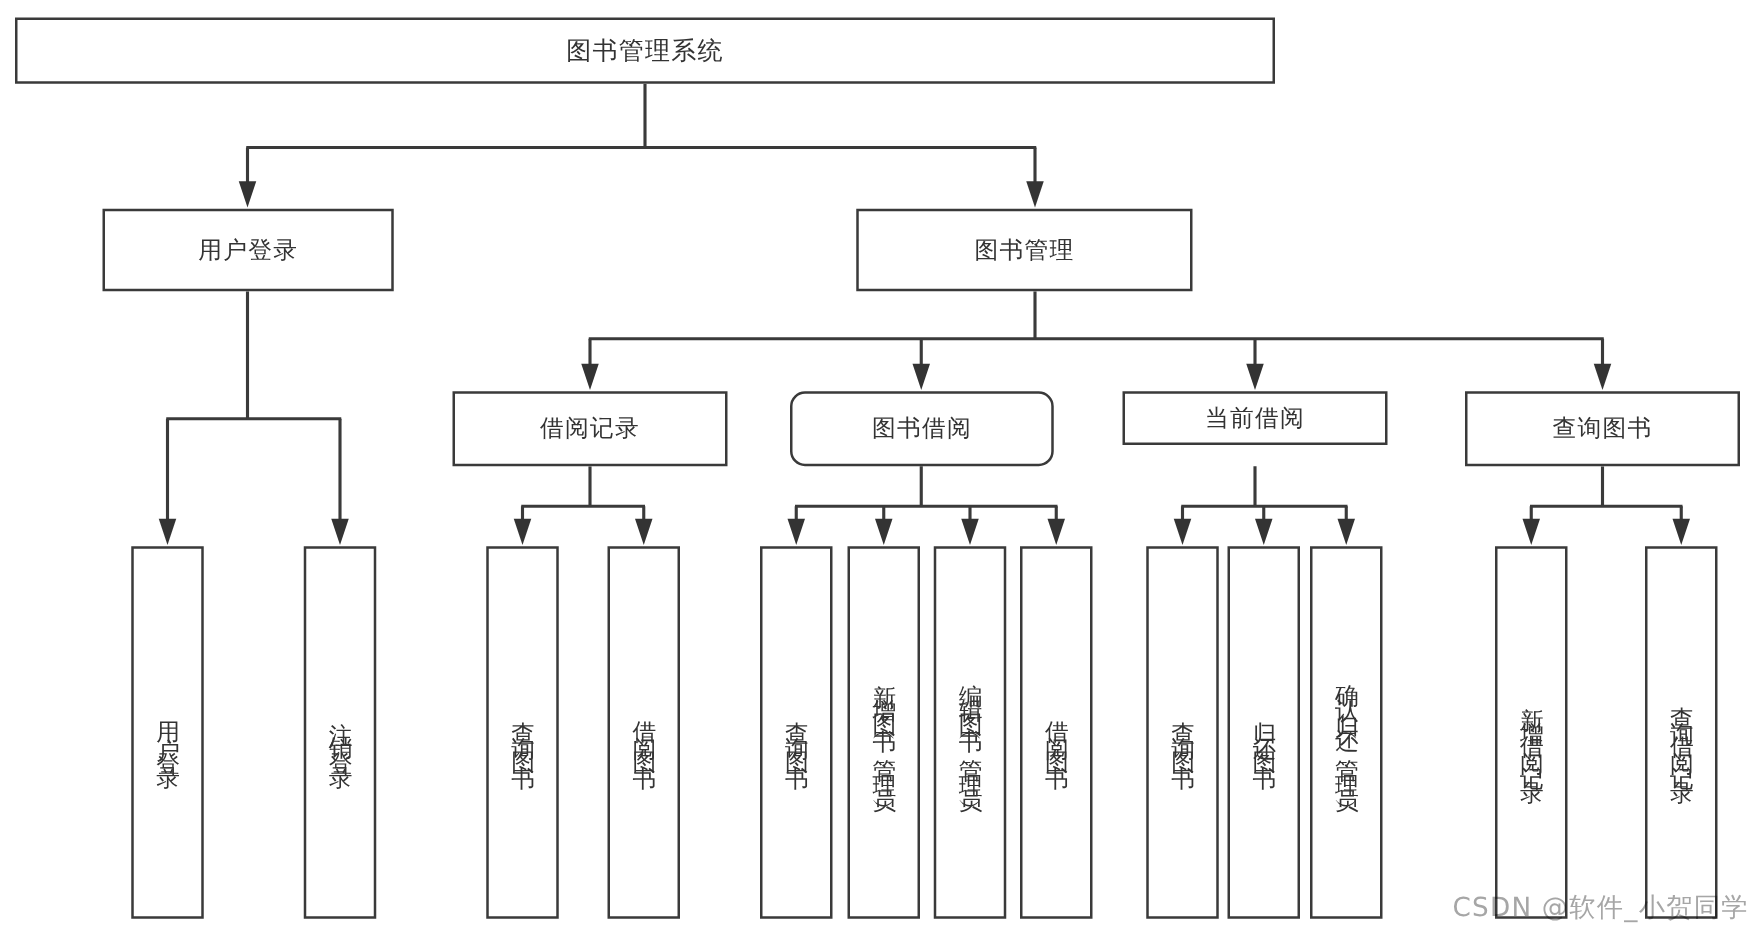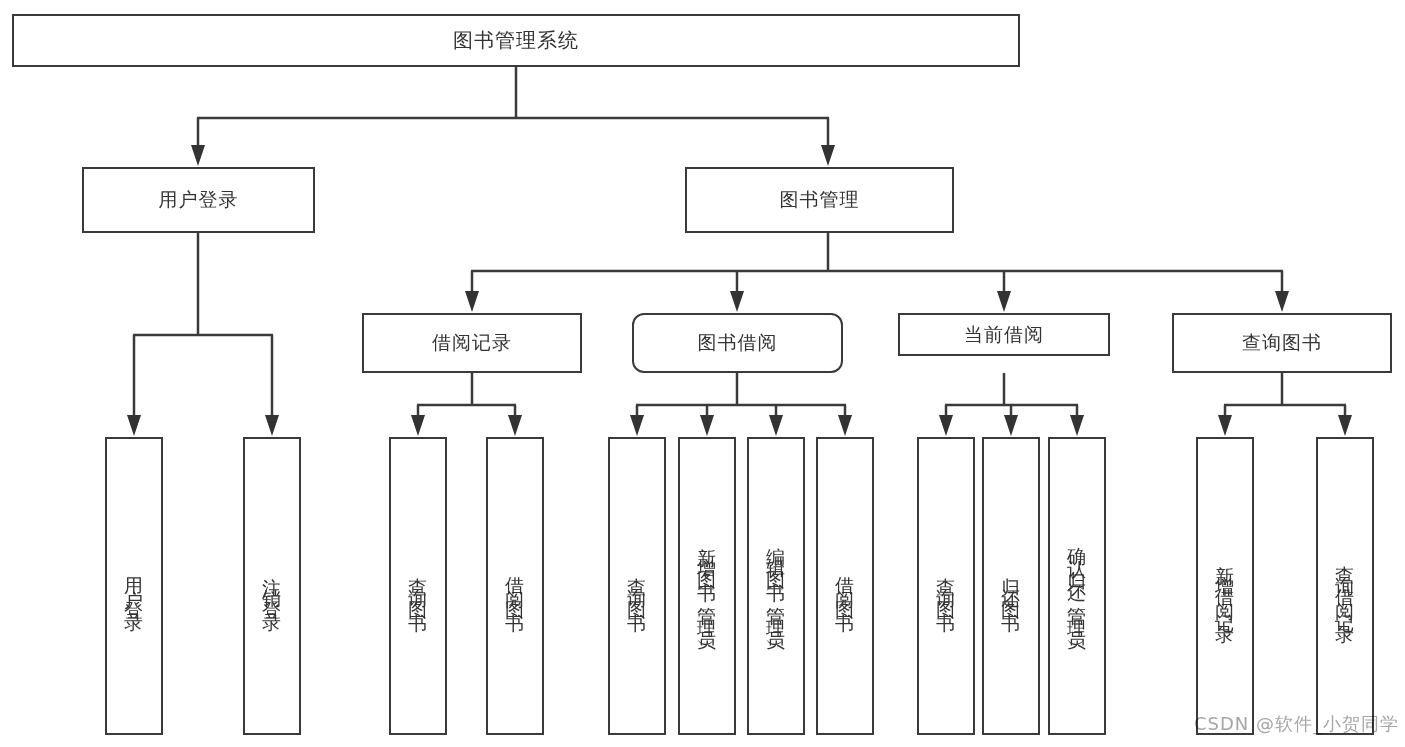--- a/index.html
+++ b/index.html
@@ -55,21 +55,21 @@
     text-orientation: mixed;
     font-size: 19px;
     letter-spacing: 12px;
     line-height: 1;
     white-space: nowrap;
   }
   .watermark {
     position: absolute;
     right: 6px;
     top: 712px;
-    font-size: 18px;
+    font-size: 21px;
     color: #a6a6a6;
     mix-blend-mode: multiply;
     z-index: 2;
     letter-spacing: 1px;
     white-space: nowrap;
   }
 </style>
 </head>
 <body>
 

